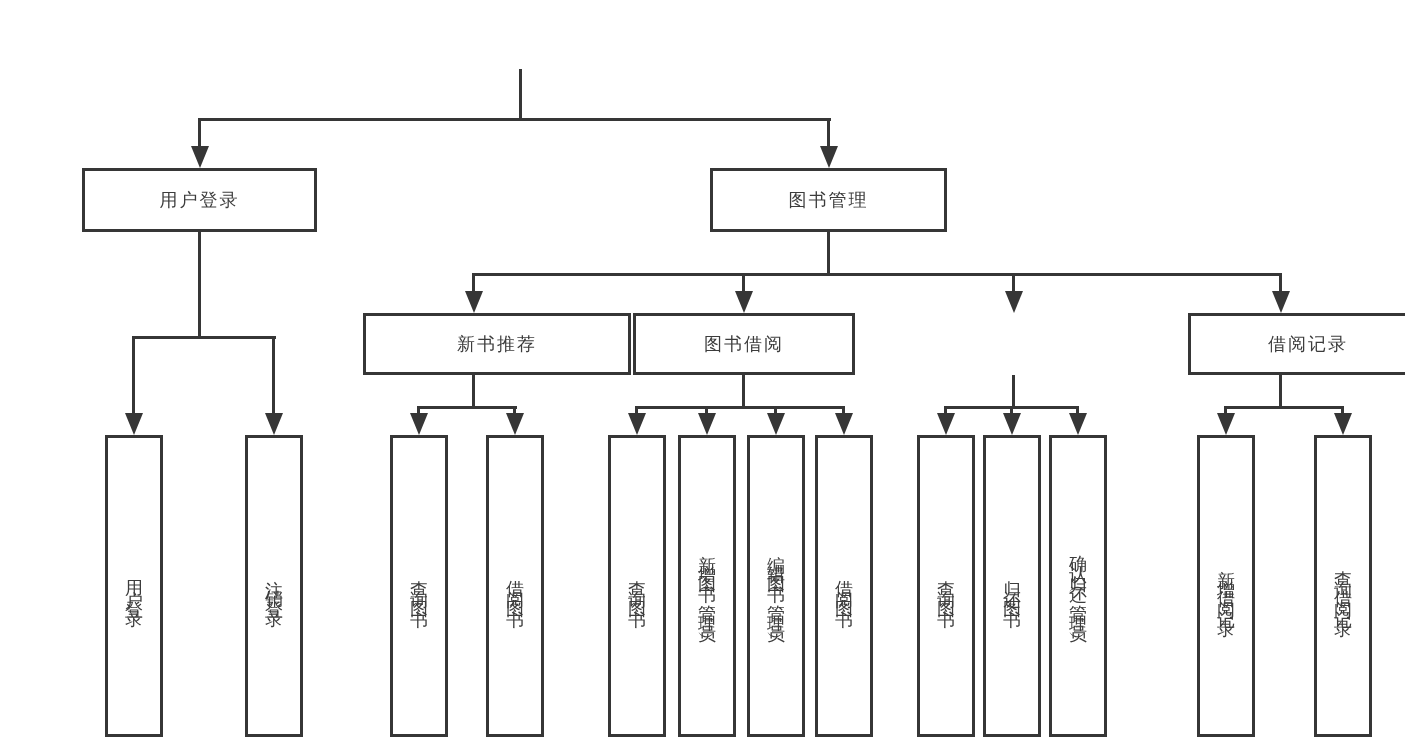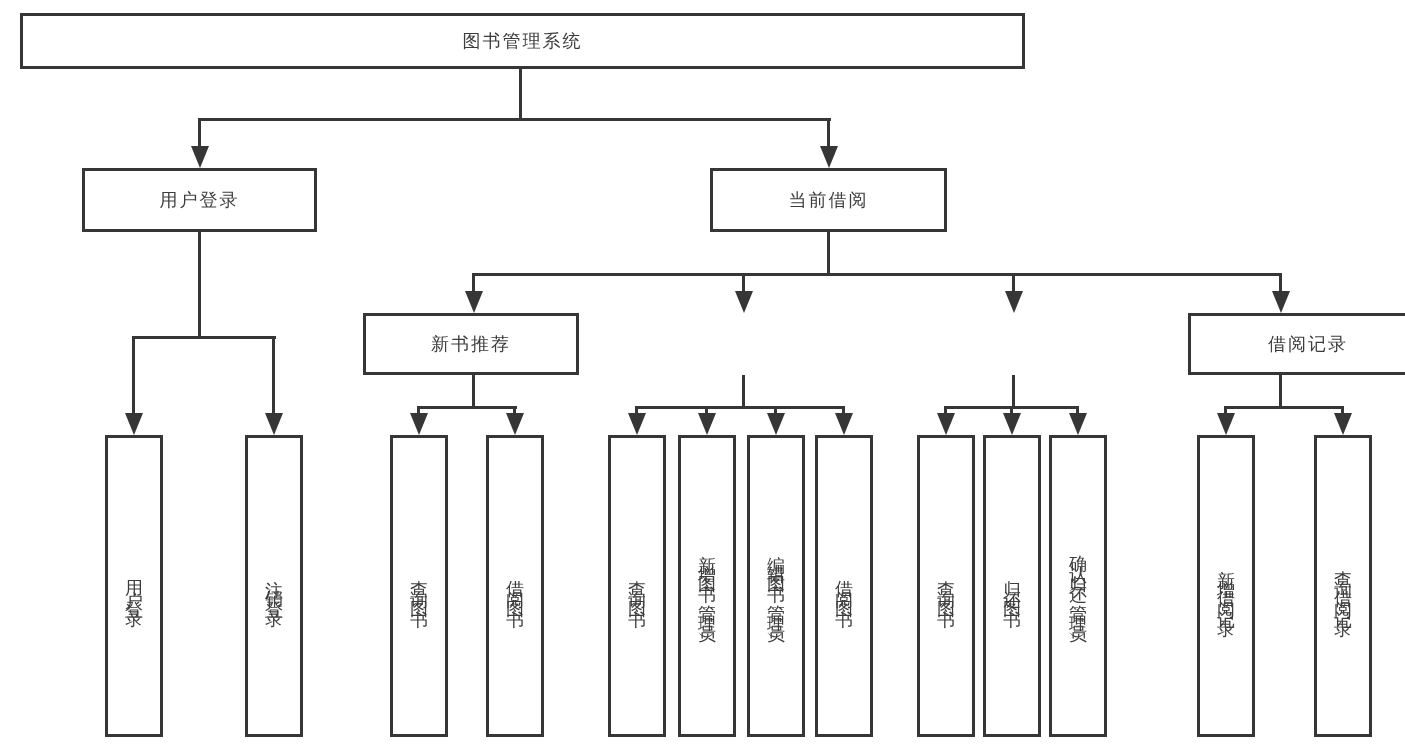--- a/index.html
+++ b/index.html
@@ -34,33 +34,33 @@
     position:absolute;left:1185px;top:711px;
     font-size:19px;letter-spacing:1px;white-space:nowrap;
     color:var(--watermark,#b3b3b3);
   }
 </style>
 </head>
 <body>
 
 <div class="canvas">
 
-  <div class="box hbox" style="left:20px;top:13px;width:1005px;height:56px;">
-    <span>图书管理系统</span>
-  </div>
 
   <div class="box hbox" style="left:82px;top:168px;width:235px;height:64px;">
     <span>用户登录</span>
   </div>
   <div class="box hbox" style="left:710px;top:168px;width:237px;height:64px;">
-    <span>当前借阅</span>
+    <span>图书管理</span>
   </div>
 
-  <div class="box hbox" style="left:363px;top:313px;width:216px;height:62px;">
+  <div class="box hbox" style="left:363px;top:313px;width:268px;height:62px;">
     <span>新书推荐</span>
+  </div>
+  <div class="box hbox" style="left:633px;top:313px;width:222px;height:62px;">
+    <span>图书借阅</span>
   </div>
   <div class="box hbox" style="left:1172px;top:313px;width:240px;height:62px;margin-left:16px;">
     <span>借阅记录</span>
   </div>
 
   <div class="box leaf" style="left:105px;">
     <span class="label">用户登录</span>
   </div>
   <div class="box leaf" style="left:245px;">
     <span class="label">注销登录</span>

